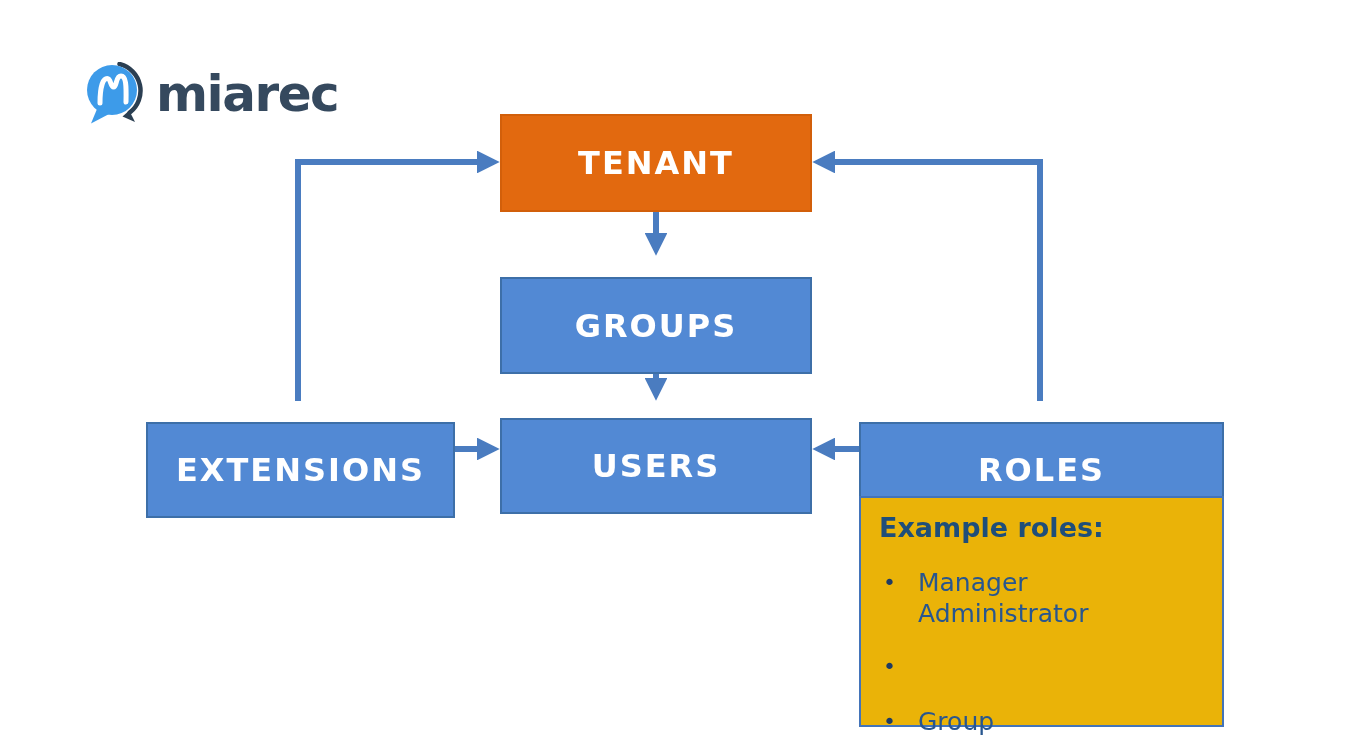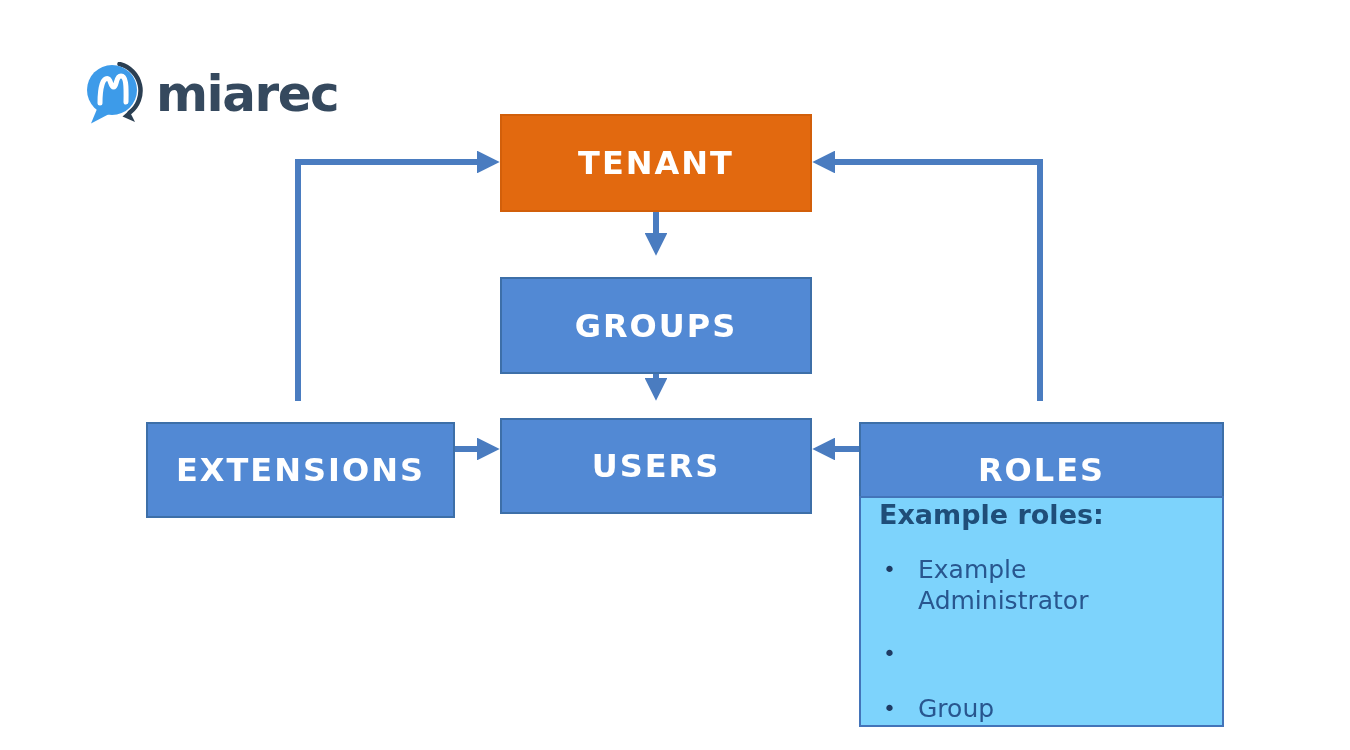--- a/index.html
+++ b/index.html
@@ -61,23 +61,23 @@
   #node-roles      { left: 859px; top: 401px; width: 365px; height: 95px; }
 
   
   .panel {
     position: absolute;
     left: 859px;
     top: 496px;
     width: 365px;
     height: 231px;
     box-sizing: border-box;
-    background: #7dd3fc;
+    background: #eab308;
     border: 2px solid #4374B9;
-    padding: 0 18px 0 18px;
+    padding: 13px 18px 0 18px;
   }
   .panel-heading {
     font-size: 27px;
     font-weight: 700;
     color: #1F4E79;
     line-height: 34px;
   }
   .panel-list {
     list-style: none;
     margin: 0;
@@ -137,21 +137,21 @@
   <div class="node node-blue" id="node-groups">GROUPS</div>
   <div class="node node-blue" id="node-users">USERS</div>
   <div class="node node-blue" id="node-roles">ROLES</div>
   <div class="node node-blue" id="node-extensions">EXTENSIONS</div>
 
   <div class="panel">
     <div class="panel-heading">Example roles:</div>
     <ul class="panel-list">
       <li>
         <span class="bullet">•</span>
-        <span>Example Administrator</span>
+        <span>Manager Administrator</span>
       </li>
       <li>
         <span class="bullet">•</span>
       </li>
       <li>
         <span class="bullet">•</span>
         <span>Group</span>
       </li>
     </ul>
   </div>

